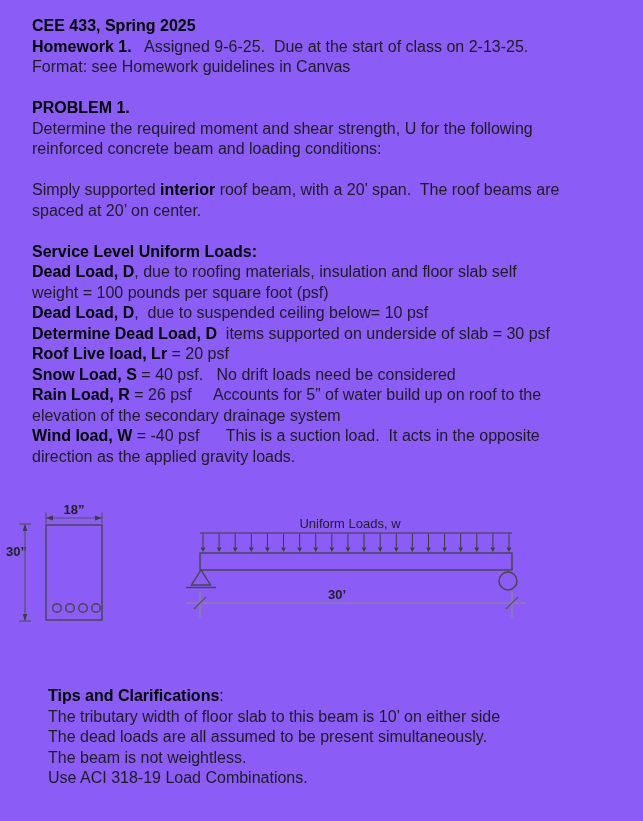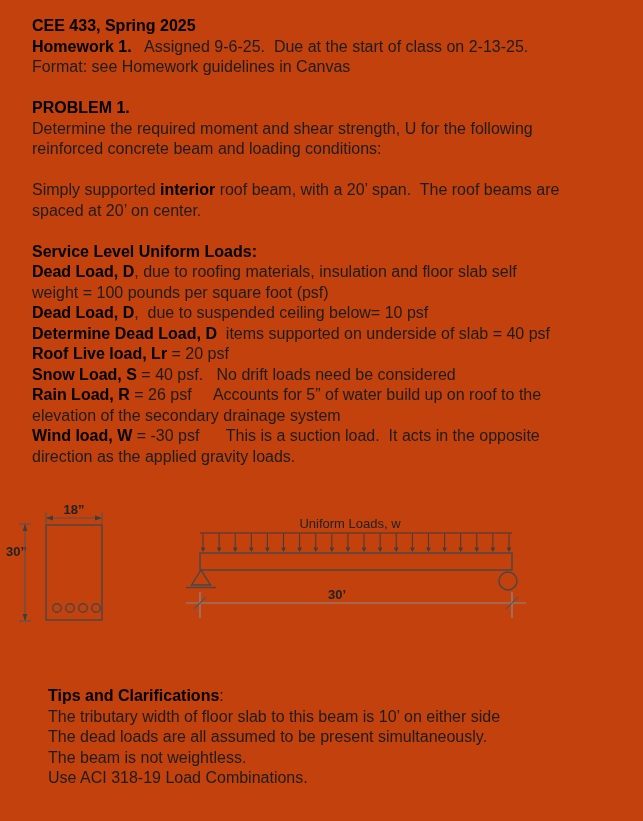--- a/index.html
+++ b/index.html
@@ -1,19 +1,19 @@
 <!DOCTYPE html>
 <html><head>
 <meta charset="utf-8">
 <style>
   html,body{margin:0;padding:0;background:#ffffff;}
   .page{
     position:relative;
     width:643px;height:821px;
-    background:#c2410c;
+    background:#8b5cf6;
     overflow:hidden;
     font-family:"Liberation Sans", sans-serif;
     color:#1d1d1d;
   }
   .textblock{font-size:16px;line-height:20.5px;}
   .main-text{padding:16px 0 0 32px;}
   .line{white-space:pre;}
   .b{font-weight:bold;color:#000;}
   .figure-wrap{margin-top:28px;height:150px;}
   .figure-wrap svg{display:block;}
@@ -41,26 +41,26 @@
       <div class="line"><span>Determine the required moment and shear strength, U for the following</span></div>
       <div class="line"><span>reinforced concrete beam and loading conditions:</span></div>
       <div class="line">&nbsp;</div>
       <div class="line"><span>Simply supported </span><span class="b">interior</span><span> roof beam, with a 20’ span.  The roof beams are</span></div>
       <div class="line"><span>spaced at 20’ on center.</span></div>
       <div class="line">&nbsp;</div>
       <div class="line"><span class="b">Service Level Uniform Loads:</span></div>
       <div class="line"><span class="b">Dead Load, D</span><span>, due to roofing materials, insulation and floor slab self</span></div>
       <div class="line"><span>weight = 100 pounds per square foot (psf)</span></div>
       <div class="line"><span class="b">Dead Load, D</span><span>,  due to suspended ceiling below= 10 psf</span></div>
-      <div class="line"><span class="b">Determine Dead Load, D</span><span>  items supported on underside of slab = 40 psf</span></div>
+      <div class="line"><span class="b">Determine Dead Load, D</span><span>  items supported on underside of slab = 30 psf</span></div>
       <div class="line"><span class="b">Roof Live load, Lr</span><span> = 20 psf</span></div>
       <div class="line"><span class="b">Snow Load, S</span><span> = 40 psf.   No drift loads need be considered</span></div>
       <div class="line"><span class="b">Rain Load, R</span><span> = 26 psf     Accounts for 5” of water build up on roof to the</span></div>
       <div class="line"><span>elevation of the secondary drainage system</span></div>
-      <div class="line"><span class="b">Wind load, W</span><span> = -30 psf      This is a suction load.  It acts in the opposite</span></div>
+      <div class="line"><span class="b">Wind load, W</span><span> = -40 psf      This is a suction load.  It acts in the opposite</span></div>
       <div class="line"><span>direction as the applied gravity loads.</span></div>
     </div>
 
   <div class="figure-wrap">
     <svg width="643" height="150" viewBox="0 0 643 150">
 
       <g>
         <text x="74" y="19" text-anchor="middle" class="dimb">18”</text>
 
         <line x1="46" y1="23" x2="102" y2="23" class="tick"></line>

